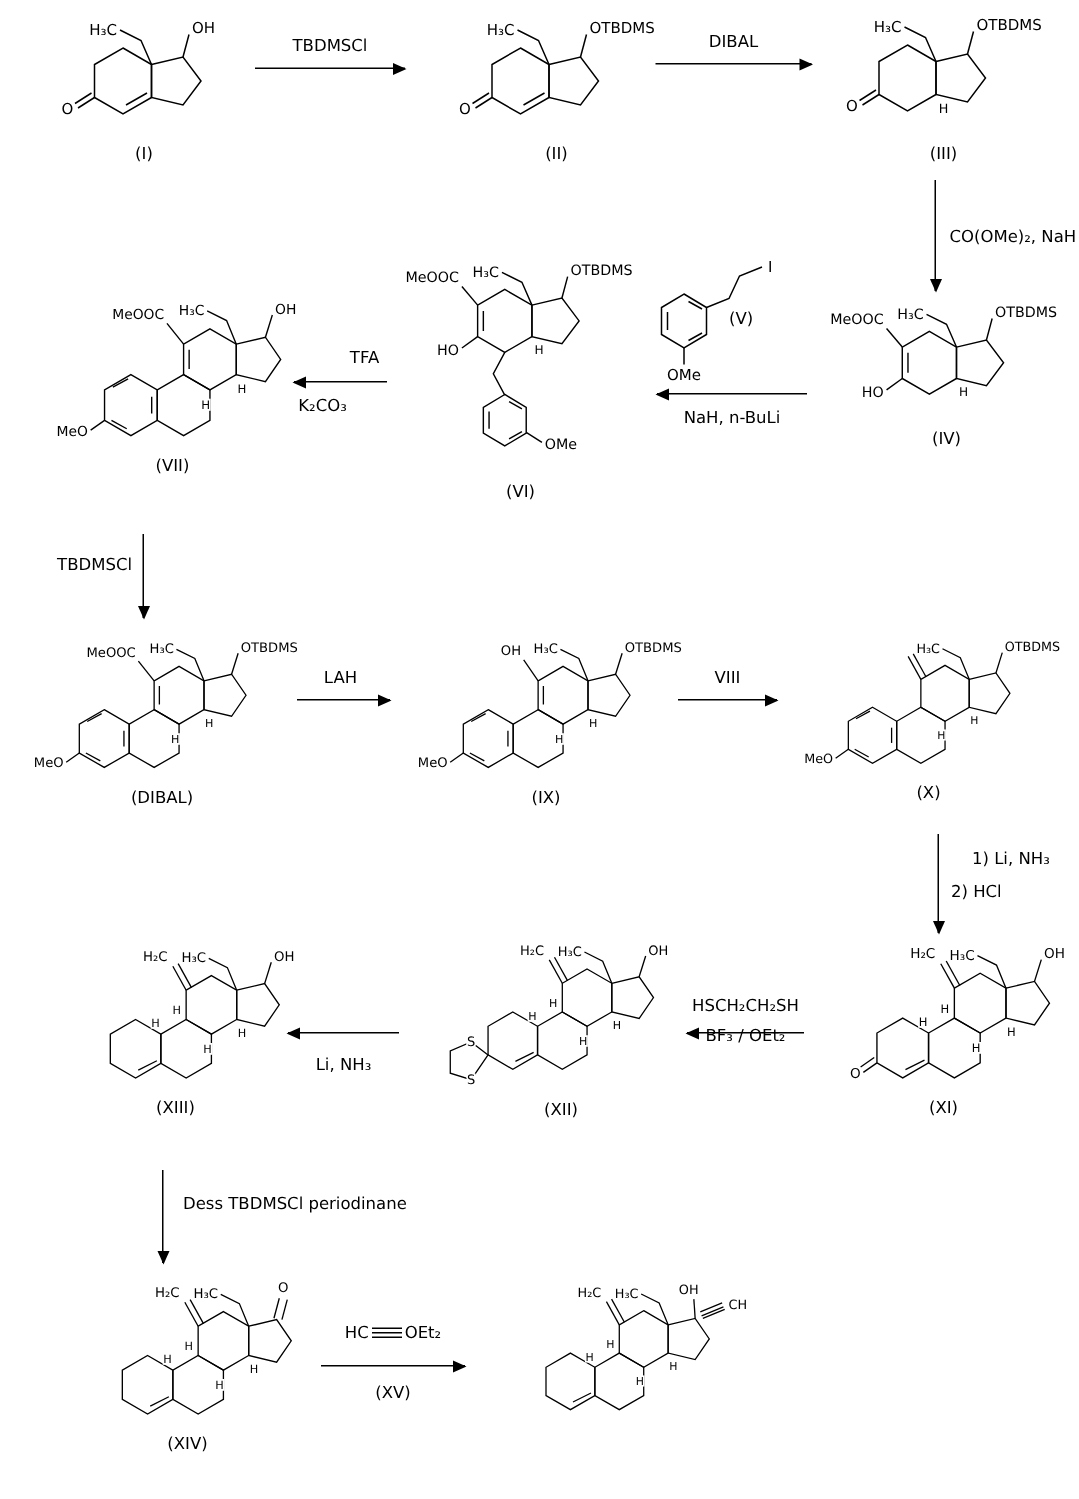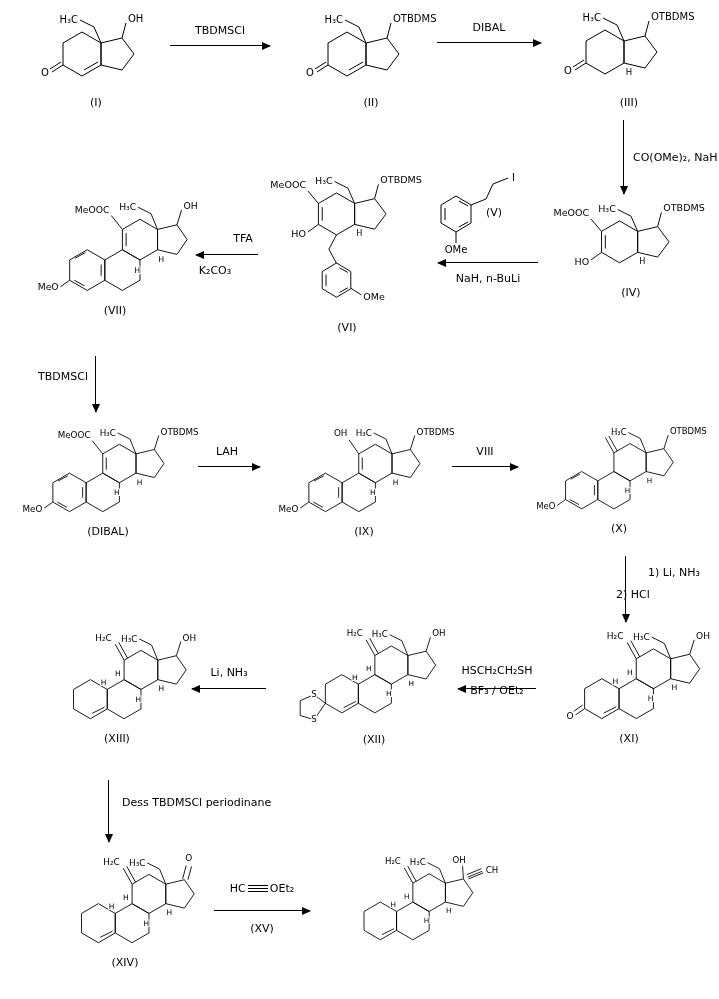--- a/index.html
+++ b/index.html
@@ -264,21 +264,21 @@
       <text x="136" y="26">OTBDMS</text>
       <text x="1" y="114" text-anchor="end">MeO</text>
       <text x="86" y="95" text-anchor="middle" class="sm">H</text>
       <text x="112" y="83" text-anchor="middle" class="sm">H</text>
     </svg>
     <figcaption class="cnum">(X)</figcaption>
   </figure>
 
   <div class="arr arr-d" style="left:625px;top:556px;height:66px"></div>
   <div class="rlabel" style="left:648px;top:566px">1) Li, NH₃</div>
-  <div class="rlabel" style="left:616px;top:588px">2) HCl</div>
+  <div class="rlabel" style="left:634px;top:588px">2) HCl</div>
 
   <figure class="compound" style="left:540px;top:628px;width:178px">
     <svg class="struct" width="178" height="96" viewBox="-36 14 196 106">
       <use href="#steroid"></use>
       <use href="#methylene11"></use>
       <g class="bonds">
         <line x1="13" y1="103" x2="3" y2="110"></line>
         <line x1="11" y1="99" x2="1" y2="106"></line>
         <line x1="34" y1="108" x2="48" y2="101"></line>
         <line x1="129" y1="43" x2="134" y2="27"></line>
@@ -314,21 +314,21 @@
       <text x="0" y="96" text-anchor="middle">S</text>
       <text x="0" y="125" text-anchor="middle">S</text>
       <text x="47" y="76" text-anchor="middle" class="sm">H</text>
       <text x="63" y="66" text-anchor="middle" class="sm">H</text>
       <text x="86" y="95" text-anchor="middle" class="sm">H</text>
       <text x="112" y="83" text-anchor="middle" class="sm">H</text>
     </svg>
     <figcaption class="cnum">(XII)</figcaption>
   </figure>
 
-  <div class="rlabel center" style="left:192px;top:666px;width:74px">Li, NH₃</div>
+  <div class="rlabel center" style="left:192px;top:703px;width:74px">Li, NH₃</div>
   <div class="arr arr-l" style="left:192px;top:688px;width:74px"></div>
 
   <figure class="compound" style="left:30px;top:630px;width:174px">
     <svg class="struct" width="174" height="94" viewBox="-36 14 196 106">
       <use href="#steroid"></use>
       <use href="#methylene11"></use>
       <g class="bonds">
         <line x1="34" y1="108" x2="48" y2="101"></line>
         <line x1="129" y1="43" x2="134" y2="27"></line>
       </g>

